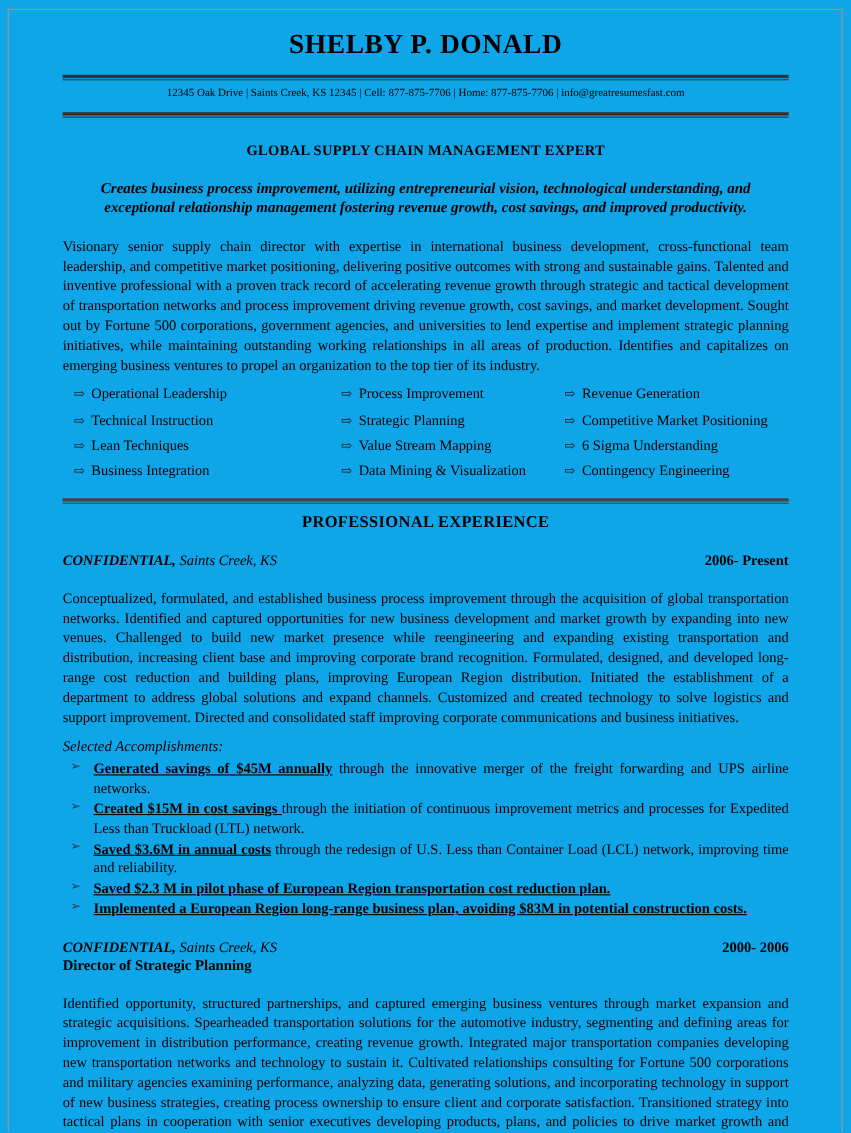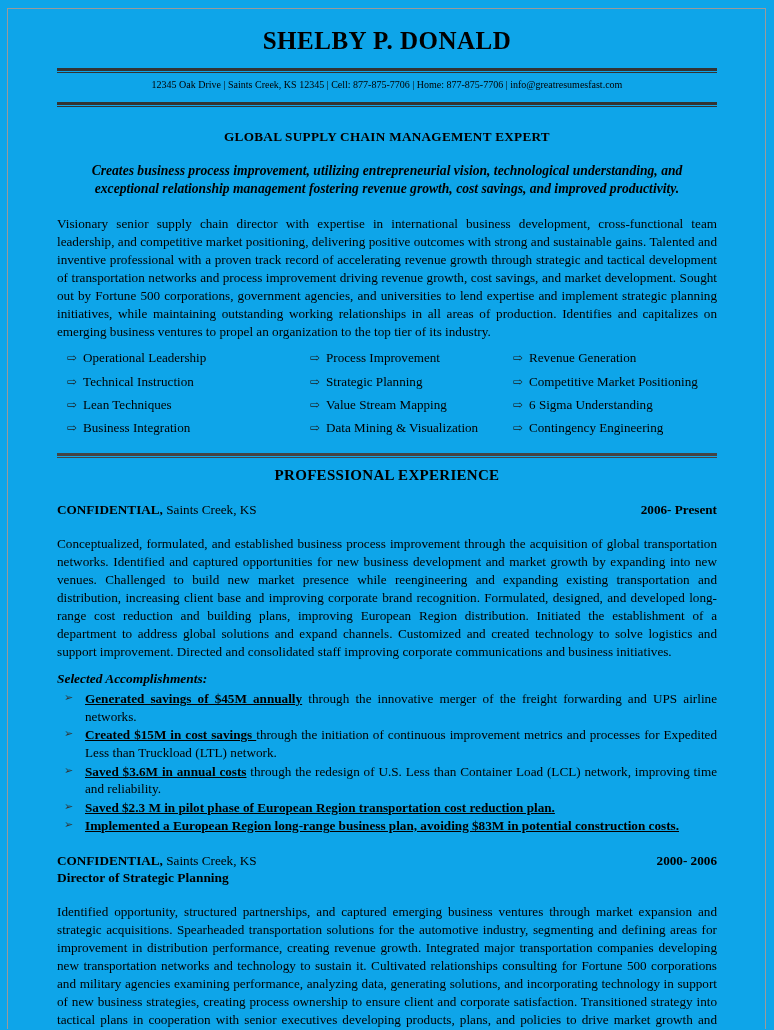--- a/index.html
+++ b/index.html
@@ -134,32 +134,32 @@
   }
 
   
   .job-header {
     display: flex;
     justify-content: space-between;
     align-items: baseline;
     margin: 18px 0 0 0;
     font-size: 13.2px;
   }
-  .job-company { font-weight: bold; }
+  .job-company { font-weight: bold; font-style: italic; }
   .job-company .loc { font-weight: normal; }
   .job-dates { font-weight: bold; white-space: nowrap; }
   .job-role {
     font-weight: bold;
     font-size: 13.4px;
     margin: 1px 0 0 0;
   }
 
   
   .accomp-head {
-    font-weight: bold;
+    font-weight: normal;
     font-style: italic;
     font-size: 13.4px;
     margin: 10px 0 0 0;
   }
   ul.accomp {
     list-style: none;
     margin: 3px 0 0 0;
     padding: 0;
   }
   ul.accomp li {

